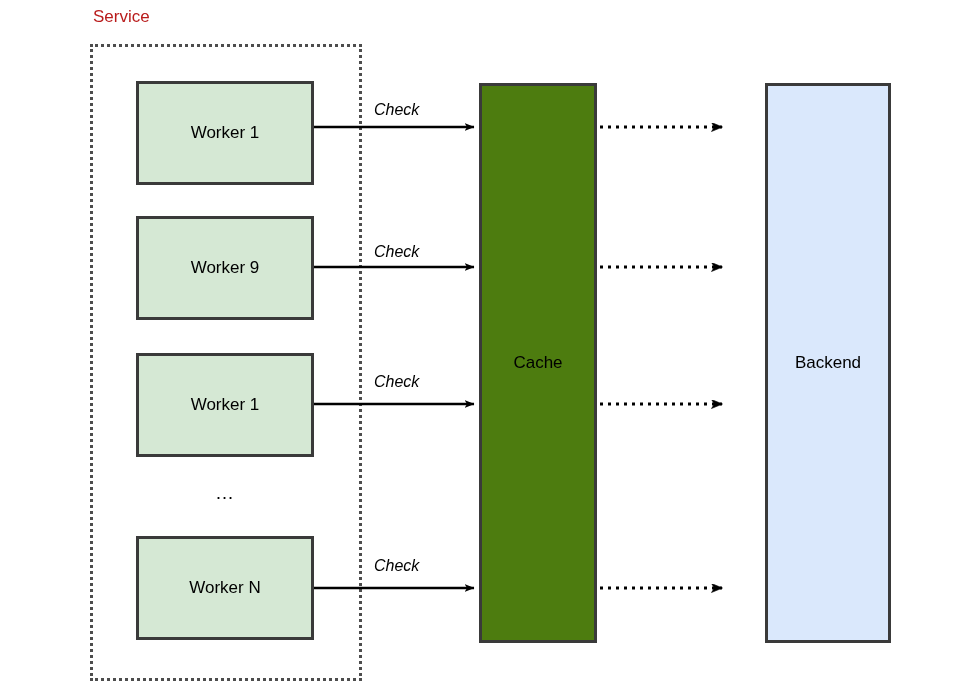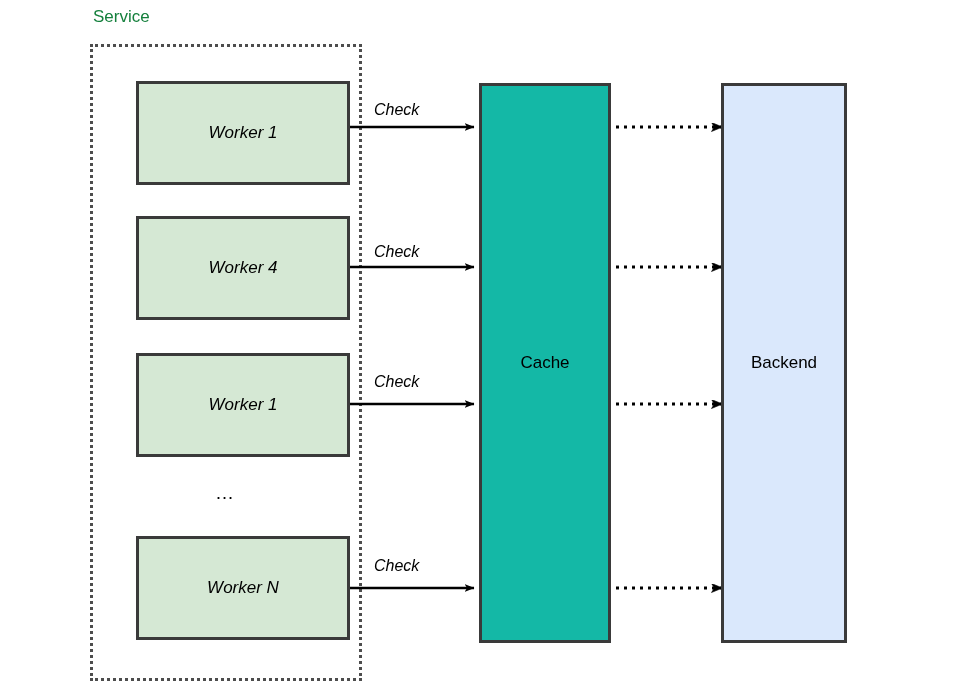--- a/index.html
+++ b/index.html
@@ -28,21 +28,21 @@
     height: 685px;
     overflow: visible;
   }
 
   
   .service-label {
     position: absolute;
     left: 93px;
     top: 7px;
     font-size: 17px;
-    color: #15803d;
+    color: #b91c1c;
     white-space: nowrap;
     line-height: 20px;
     text-align: right;
   }
   .service-box {
     position: absolute;
     left: 90px;
     top: 44px;
     width: 272px;
     height: 637px;
@@ -58,34 +58,33 @@
     align-items: center;
     justify-content: center;
     font-size: 17px;
     color: #000000;
     text-align: center;
     line-height: 20px;
   }
   .node.worker {
     background: #d5e8d4;
     left: 136px;
-    width: 214px;
+    width: 178px;
     height: 104px;
-    font-style: italic;
   }
   .node.cache {
-    background: #14b8a6;
+    background: #4d7c0f;
     left: 479px;
     top: 83px;
-    width: 132px;
+    width: 118px;
     height: 560px;
   }
   .node.backend {
     background: #dae8fc;
-    left: 721px;
+    left: 765px;
     top: 83px;
     width: 126px;
     height: 560px;
   }
 
   .ellipsis {
     position: absolute;
     left: 136px;
     width: 178px;
     top: 482px;
@@ -149,21 +148,21 @@
     </g>
     <g>
       <line x1="592" y1="588" x2="722" y2="588" stroke="#000000" stroke-width="3" stroke-linecap="butt" stroke-dasharray="3 5" marker-end="url(#arrowDotted)"></line>
     </g>
   </svg>
 
   <div class="node worker" style="top:81px;">
     <span>Worker 1</span>
   </div>
   <div class="node worker" style="top:216px;">
-    <span>Worker 4</span>
+    <span>Worker 9</span>
   </div>
   <div class="node worker" style="top:353px;">
     <span>Worker 1</span>
   </div>
   <div class="node worker" style="top:536px;">
     <span>Worker N</span>
   </div>
 
   <div class="ellipsis">…</div>
 

